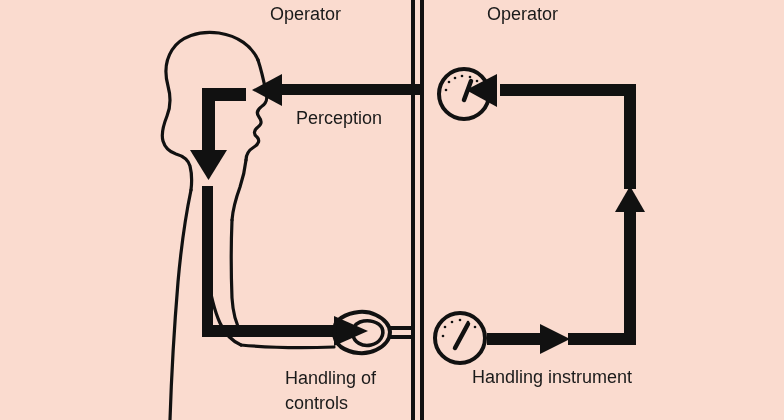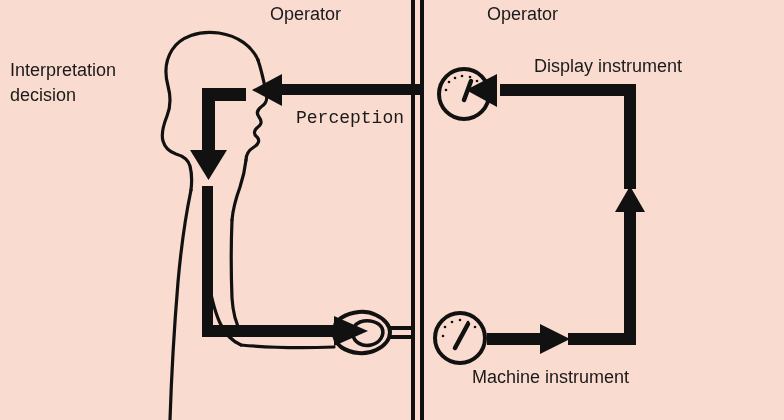--- a/index.html
+++ b/index.html
@@ -28,21 +28,21 @@
     font-family: "Liberation Sans", sans-serif;
     font-size: 18px;
     line-height: 25px;
     white-space: pre;
     letter-spacing: 0px;
   }
   #label-interpretation { left: 10px;  top: 58px;  }
   #label-operator       { left: 270px; top: 2px;   }
   #label-man            { left: 315px; top: 30px;  }
   #label-machine        { left: 487px; top: 2px;   }
-  #label-perception     { left: 296px; top: 106px; font-family: Liberation Mono, monospace; }
+  #label-perception     { left: 296px; top: 106px; }
   #label-display        { left: 534px; top: 54px;  }
   #label-production     { left: 658px; top: 187px; }
   #label-control        { left: 472px; top: 365px; }
   #label-handling       { left: 285px; top: 366px; }
 </style>
 </head>
 <body>
 
 <div id="stage">
 
@@ -192,29 +192,28 @@
 
       <rect x="624" y="84" width="12" height="105"></rect>
 
       <rect x="500" y="84" width="134" height="12"></rect>
 
       <polygon points="497,74 497,107 466,90"></polygon>
     </g>
 
   </svg>
 
-  <div class="lbl" id="label-interpretation">Interpretation
-decision</div>
 
   <div class="lbl" id="label-operator">Operator</div>
 
 
   <div class="lbl" id="label-machine">Operator</div>
 
   <div class="lbl" id="label-perception">Perception</div>
 
-  <div class="lbl" id="label-display">Display instrument</div>
-
-
-  <div class="lbl" id="label-control">Machine instrument</div>
-
+
+
+  <div class="lbl" id="label-control">Handling instrument</div>
+
+  <div class="lbl" id="label-handling">Handling of
+controls</div>
 
 </div>
 
 </body></html>

